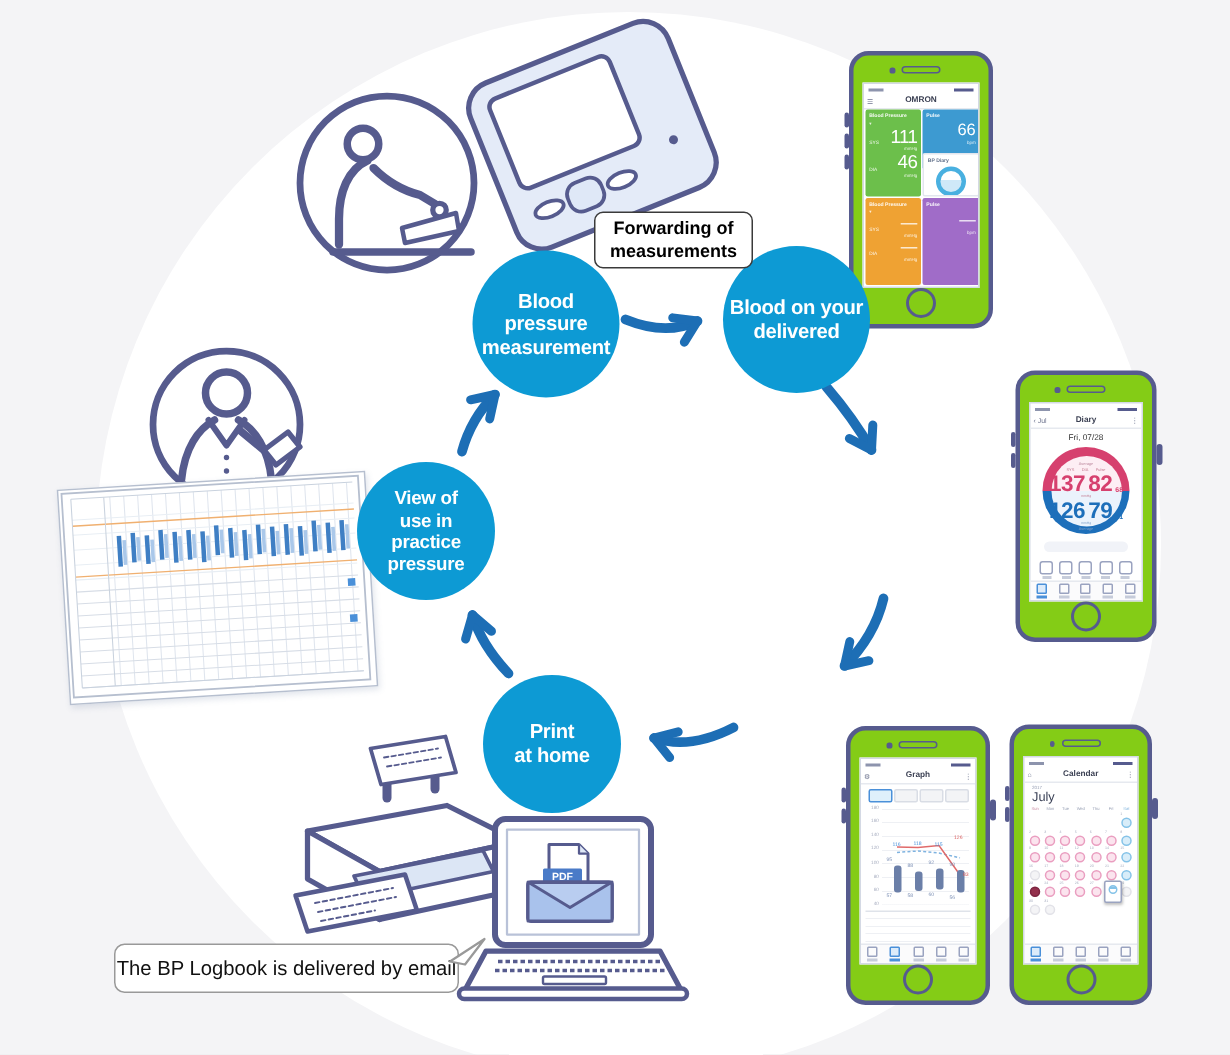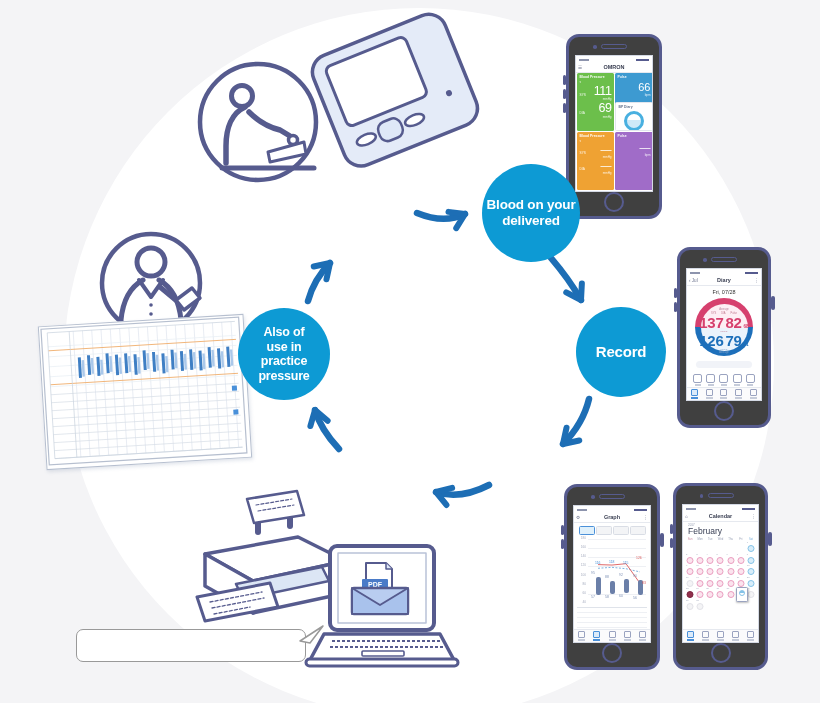--- a/index.html
+++ b/index.html
@@ -24,21 +24,21 @@
         z-index:6;color:#000;}
   .bubble{position:absolute;left:76px;top:629px;width:228px;height:31px;background:#fff;border:1.5px solid #999;
         border-radius:7px;display:flex;align-items:center;justify-content:center;font-size:13.5px;color:#111;z-index:6;}
   .bubble svg.tail{position:absolute;right:-20px;top:-5px;overflow:visible;}
 
   
   .logbook{position:absolute;left:42px;top:320px;width:204px;height:142px;background:#fff;border:1px solid #b6bfcf;
         transform:rotate(-3.5deg);z-index:2;box-shadow:1px 2px 4px rgba(90,110,150,.18);}
 
   
-  .phone{position:absolute;background:#404040;border:3px solid #565b8e;border-radius:13px;z-index:3;}
+  .phone{position:absolute;background:#84cc16;border:3px solid #565b8e;border-radius:13px;z-index:3;}
   .phone .spk{position:absolute;top:7px;left:50%;transform:translateX(-50%);width:24px;height:3px;
         border:1.6px solid #565b8e;border-radius:3px;}
   .phone .cam{position:absolute;top:8px;left:50%;margin-left:-21px;width:3.5px;height:3.5px;border-radius:50%;background:#565b8e;}
   .phone .home{position:absolute;bottom:4px;left:50%;transform:translateX(-50%);width:16px;height:16px;
         border:2.2px solid #565b8e;border-radius:50%;}
   .phone .sbtn{position:absolute;width:3.5px;background:#565b8e;border-radius:2px;left:-6.5px;}
   .phone .sbtn.b1{top:38px;height:10px;} .phone .sbtn.b2{top:52px;height:10px;} .phone .sbtn.b3{top:66px;height:10px;}
   .phone .sbtn.br{left:auto;right:-6.5px;top:46px;height:14px;}
   .screen{position:absolute;left:6px;right:6px;top:18px;bottom:24px;border:1px solid #d4d9e4;overflow:hidden;background:#fff;}
 
@@ -312,21 +312,21 @@
         <div class="tile tg">
           <div class="tname">Blood Pressure</div>
           <div class="tdate">▾</div>
           <div class="trow">
               <span class="slabel">SYS</span>
             <span class="bigv">111</span>
             </div>
           <div class="unit">mmHg</div>
           <div class="trow">
               <span class="slabel">DIA</span>
-            <span class="bigv">69</span>
+            <span class="bigv">46</span>
             </div>
           <div class="unit">mmHg</div>
         </div>
         <div class="tile tb">
           <div class="tname">Pulse</div>
           <div class="trow" style="margin-top:3px;">
               <span></span>
               <span class="midv">66</span>
             </div>
           <div class="unit">bpm</div>
@@ -537,21 +537,21 @@
     <span class="sbtn br"></span>
     <div class="screen">
       <div class="statusbar"></div>
       <div class="navbar">
         <span class="nav-l">⌂</span>
         <span>Calendar</span>
         <span class="nav-r">⋮</span>
       </div>
       <div class="calhead">
         <div class="cyear">2017</div>
-        <div class="cmonth">February</div>
+        <div class="cmonth">July</div>
       </div>
       <div class="dowrow">
           <span class="dow sun">Sun</span>
           <span class="dow">Mon</span>
           <span class="dow">Tue</span>
           <span class="dow">Wed</span>
           <span class="dow">Thu</span>
           <span class="dow">Fri</span>
           <span class="dow sat">Sat</span>
         </div>
@@ -713,38 +713,51 @@
           </div>
           <div class="tab">
             <div class="tglyph"></div>
             <div class="tlabel"></div>
           </div>
         </div>
     </div>
     <span class="home"></span>
   </div>
 
+  <div class="step s1">
+    <div>
+        <div>Blood</div>
+        <div>pressure</div>
+        <div>measurement</div>
+      </div>
+  </div>
   <div class="step s2">
     <div>
         <div>Blood on your</div>
         <div>delivered</div>
       </div>
   </div>
-  <div class="step s3">
+  <div class="step s5">
     <div>
-        <div>Record</div>
+        <div>Print</div>
+        <div>at home</div>
       </div>
   </div>
   <div class="step s6">
     <div>
-        <div>Also of</div>
+        <div>View of</div>
         <div>use in</div>
         <div>practice</div>
         <div>pressure</div>
       </div>
   </div>
 
+  <div class="note">
+    <div>Forwarding of</div>
+    <div>measurements</div>
+  </div>
   <div class="bubble">
+    <span>The BP Logbook is delivered by email</span>
     <svg class="tail" width="26" height="22">
       <path d="M1,16 L24,1 L11,18 Z" fill="#fff" stroke="#999" stroke-width="1.5" stroke-linejoin="round"></path>
     </svg>
   </div>
 </div>
 
 </body></html>

